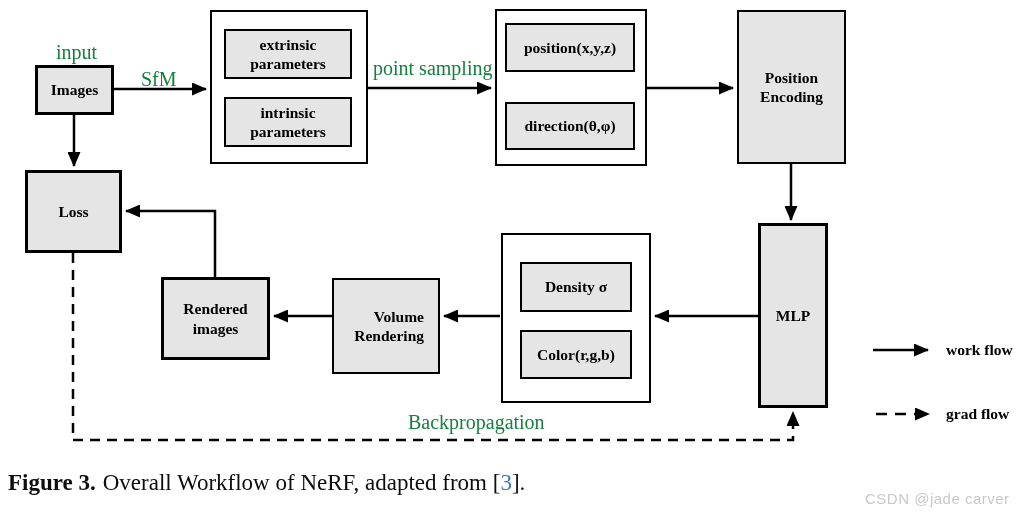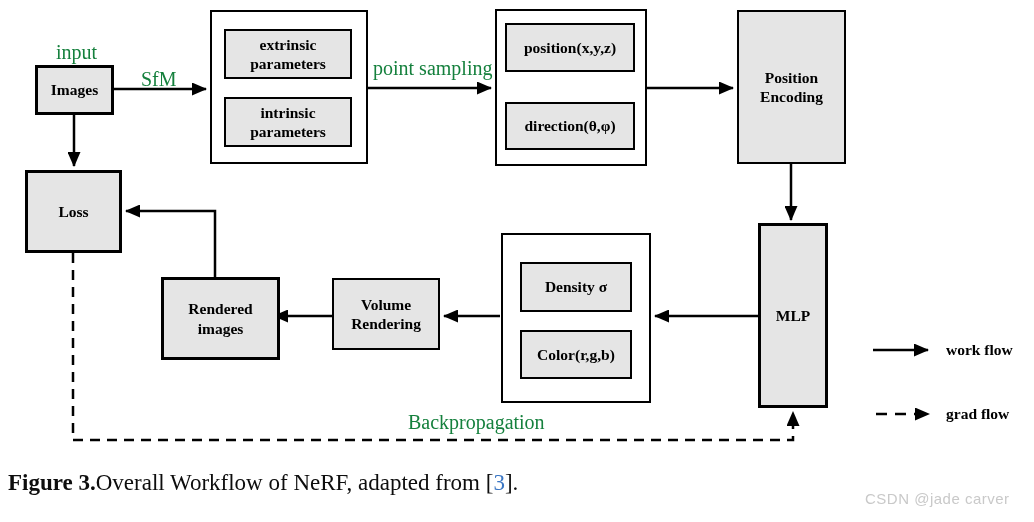--- a/index.html
+++ b/index.html
@@ -17,21 +17,21 @@
   .inner-box{border-width:2.5px;}
   .edge-label{
     position:absolute;font-weight:normal;font-size:20px;color:#15803d;white-space:nowrap;
   }
   .legend-label{
     position:absolute;font-weight:bold;font-size:15.5px;color:#000;white-space:nowrap;
   }
   #caption{
     position:absolute;left:8px;top:470px;font-size:23px;color:#0d0d0d;white-space:nowrap;
   }
-  #caption .cap-label{font-weight:bold;}
+  #caption .cap-label{font-weight:bold;margin-right:7px;}
   #caption .cap-ref{color:#3a76c4;}
   #watermark{
     position:absolute;left:865px;top:490px;font-size:15px;color:#c9c9c9;
     font-family:"Liberation Sans","DejaVu Sans",sans-serif;white-space:nowrap;letter-spacing:0.5px;
   }
 </style>
 </head>
 <body>
 
 <div id="stage">
@@ -72,23 +72,23 @@
   <div class="box inner-box" style="left:505px;top:102px;width:130px;height:48px;">direction(θ,φ)</div>
 
   <div class="box" style="left:737px;top:10px;width:109px;height:154px;padding:12px 12px;border-width:2.5px;">Position Encoding</div>
 
   <div class="box" style="left:758px;top:223px;width:70px;height:185px;">MLP</div>
 
   <div class="box container-box" style="left:501px;top:233px;width:150px;height:170px;"></div>
   <div class="box inner-box" style="left:520px;top:262px;width:112px;height:50px;">Density σ</div>
   <div class="box inner-box" style="left:520px;top:330px;width:112px;height:49px;">Color(r,g,b)</div>
 
-  <div class="box" style="left:332px;top:278px;width:108px;height:72px;padding:0 14px;border-width:2.5px;">Volume Rendering</div>
+  <div class="box" style="left:332px;top:278px;width:108px;height:96px;padding:0 14px;border-width:2.5px;text-align:right;">Volume Rendering</div>
 
-  <div class="box" style="left:161px;top:277px;width:119px;height:83px;padding:0 28px;">Rendered images</div>
+  <div class="box" style="left:161px;top:277px;width:109px;height:83px;padding:0 28px;">Rendered images</div>
 
   <div class="box" style="left:25px;top:170px;width:97px;height:83px;">Loss</div>
 
   <div class="legend-label" style="left:946px;top:341px;">work flow</div>
   <div class="legend-label" style="left:946px;top:405px;">grad flow</div>
 
   <div id="caption">
     <span class="cap-label">Figure 3.</span><span>Overall Workflow of NeRF, adapted from [</span><span class="cap-ref">3</span><span>].</span>
   </div>
 

